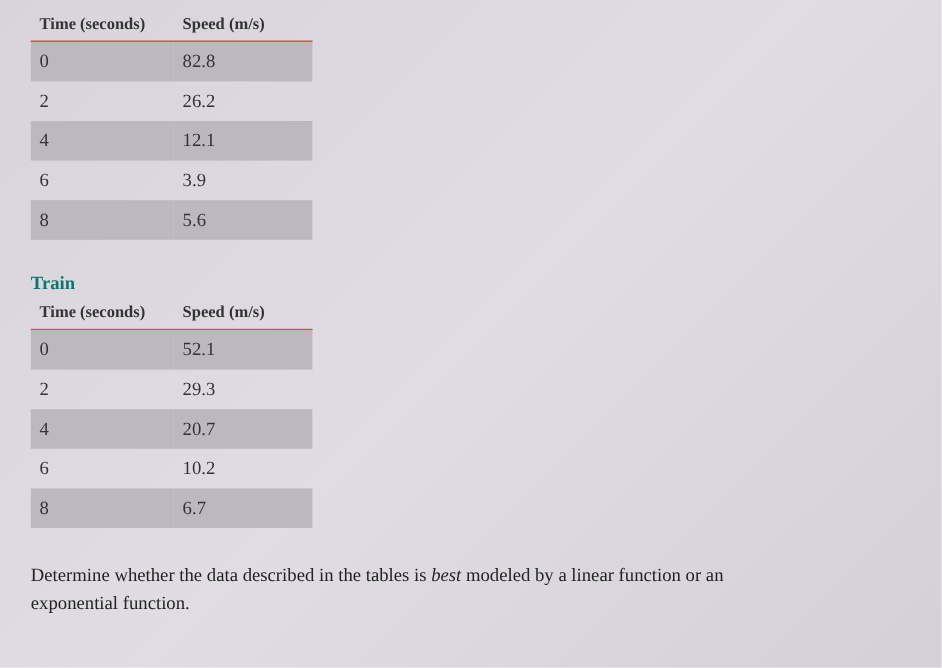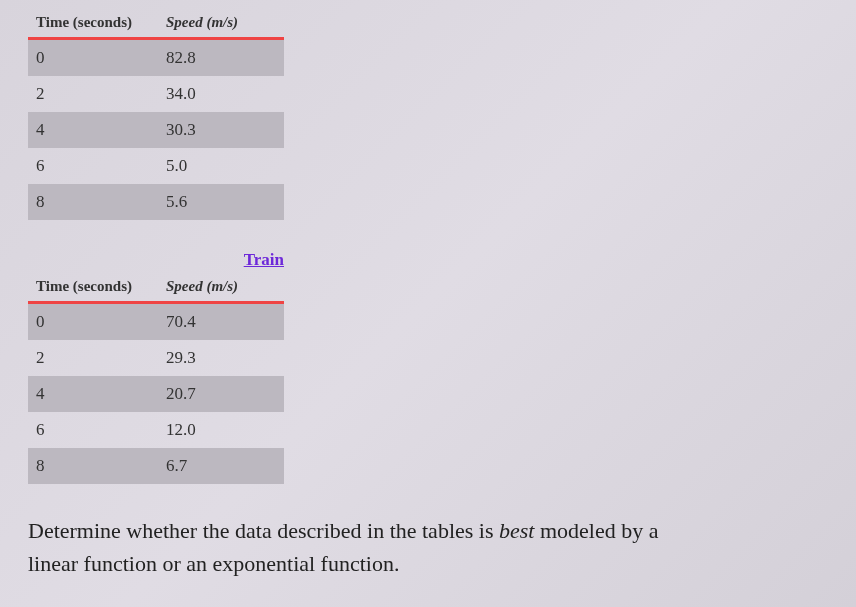--- a/index.html
+++ b/index.html
@@ -14,61 +14,59 @@
       height: 607px;
       padding: 8px 28px;
       color: #333;
       position: relative;
       overflow: hidden;
     }
     .table-wrapper {
       margin-bottom: 30px;
     }
     .table-title {
-      text-align: right;
+      text-align: left;
       font-weight: bold;
       font-size: 17px;
-      color: #6d28d9;
+      color: #0f766e;
       margin-bottom: 2px;
       width: 256px;
-      text-decoration: underline;
     }
     table {
       border-collapse: collapse;
       width: 256px;
     }
     thead th {
       font-weight: bold;
       font-size: 15px;
       color: #333;
       text-align: left;
       padding: 6px 8px;
-      border-bottom: 3px solid #ef4444;
+      border-bottom: 1px solid #ef4444;
     }
     tbody td {
       padding: 8px 8px;
       font-size: 17px;
       color: #333;
       text-align: left;
     }
     tbody tr:nth-child(odd) td {
       background: #bcb8c0;
     }
     tbody tr:nth-child(even) td {
       background: transparent;
     }
     .col-time {
       width: 130px;
     }
     .col-speed {
       width: 126px;
-      font-style: italic;
     }
     .question {
-      font-size: 22px;
+      font-size: 17px;
       color: #222;
       line-height: 1.5;
       margin-top: 20px;
       max-width: 680px;
       font-family: Liberation Serif, serif;
     }
     .italic {
       font-style: italic;
     }
   </style>
@@ -83,29 +81,29 @@
         <th class="col-speed">Speed (m/s)</th>
       </tr>
     </thead>
     <tbody>
       <tr>
         <td>0</td>
         <td>82.8</td>
       </tr>
       <tr>
         <td>2</td>
-        <td>34.0</td>
+        <td>26.2</td>
       </tr>
       <tr>
         <td>4</td>
-        <td>30.3</td>
+        <td>12.1</td>
       </tr>
       <tr>
         <td>6</td>
-        <td>5.0</td>
+        <td>3.9</td>
       </tr>
       <tr>
         <td>8</td>
         <td>5.6</td>
       </tr>
     </tbody>
   </table>
 </div>
 
 <div class="table-wrapper">
@@ -113,33 +111,33 @@
   <table>
     <thead>
       <tr>
         <th class="col-time">Time (seconds)</th>
         <th class="col-speed">Speed (m/s)</th>
       </tr>
     </thead>
     <tbody>
       <tr>
         <td>0</td>
-        <td>70.4</td>
+        <td>52.1</td>
       </tr>
       <tr>
         <td>2</td>
         <td>29.3</td>
       </tr>
       <tr>
         <td>4</td>
         <td>20.7</td>
       </tr>
       <tr>
         <td>6</td>
-        <td>12.0</td>
+        <td>10.2</td>
       </tr>
       <tr>
         <td>8</td>
         <td>6.7</td>
       </tr>
     </tbody>
   </table>
 </div>
 
 <div class="question">

